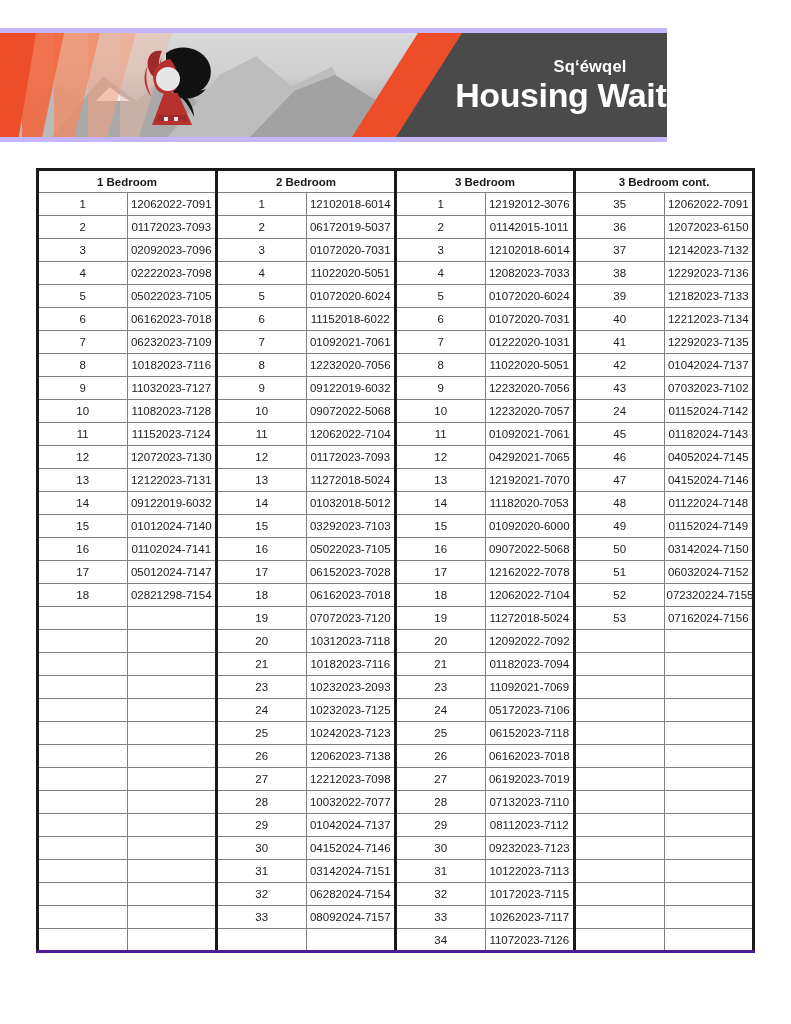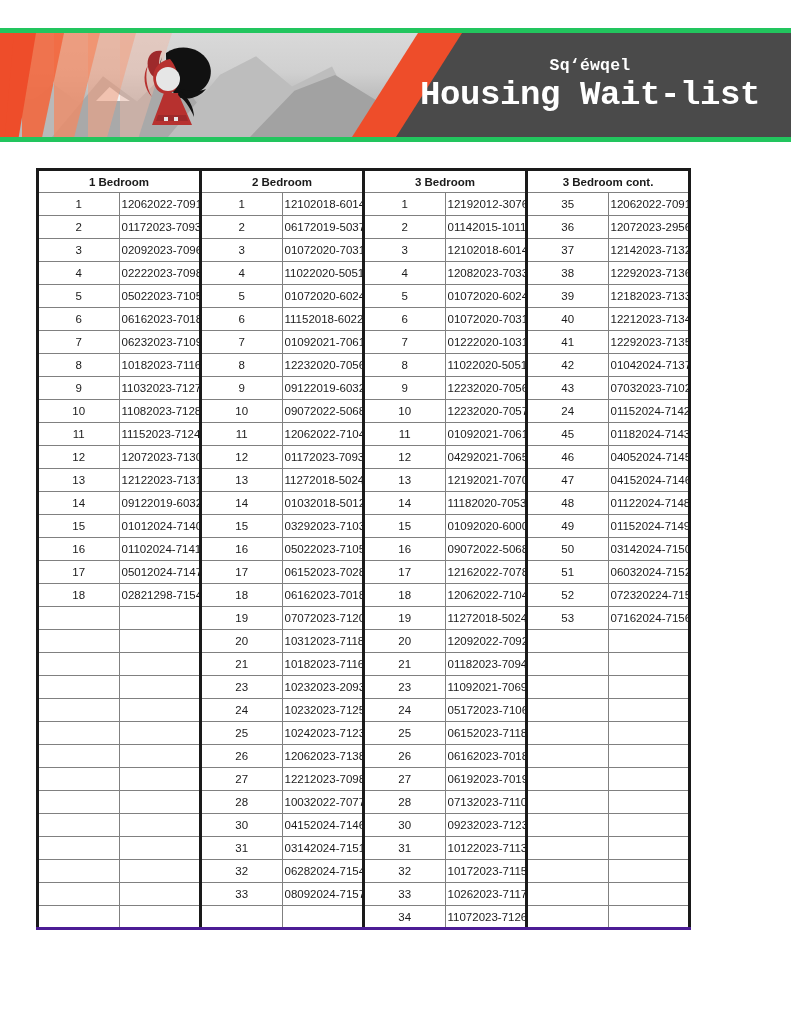--- a/index.html
+++ b/index.html
@@ -18,25 +18,24 @@
     width: 791px;
     height: 1024px;
     background: #ffffff;
   }
 
   
   .banner {
     position: absolute;
     left: 0;
     top: 28px;
-    width: 791px;
+    width: 667px;
     height: 114px;
-    background: #22c55e;
+    background: #c4b5fd;
     overflow: hidden;
-    font-family: Liberation Mono, monospace;
   }
 
   .banner-inner {
     position: absolute;
     left: 0;
     top: 5px;
     width: 791px;
     height: 104px;
     background: #4a4a4a;
     overflow: hidden;
@@ -140,21 +139,21 @@
 
   
   .table-wrap {
     position: absolute;
     left: 36px;
     top: 168px;
     width: 719px;
   }
 
   table.waitlist {
-    width: 655px;
+    width: 719px;
     border-collapse: collapse;
     table-layout: fixed;
   }
 
   table.waitlist td, table.waitlist th {
     border: 1px solid #808080;
     height: 23px;
     padding: 0 2px;
     font-size: 11.5px;
     color: #1a1a1a;
@@ -269,21 +268,21 @@
             <td class="id last-col">12062022-7091</td>
           </tr>
           <tr class="body-row">
             <td class="num first-col">2</td>
             <td class="id last-col">01172023-7093</td>
             <td class="num first-col">2</td>
             <td class="id last-col">06172019-5037</td>
             <td class="num first-col">2</td>
             <td class="id last-col">01142015-1011</td>
             <td class="num first-col">36</td>
-            <td class="id last-col">12072023-2956</td>
+            <td class="id last-col">12072023-6150</td>
           </tr>
           <tr class="body-row">
             <td class="num first-col">3</td>
             <td class="id last-col">02092023-7096</td>
             <td class="num first-col">3</td>
             <td class="id last-col">01072020-7031</td>
             <td class="num first-col">3</td>
             <td class="id last-col">12102018-6014</td>
             <td class="num first-col">37</td>
             <td class="id last-col">12142023-7132</td>
@@ -524,20 +523,30 @@
             <td class="num first-col">28</td>
             <td class="id last-col">10032022-7077</td>
             <td class="num first-col">28</td>
             <td class="id last-col">07132023-7110</td>
             <td class="num first-col empty"></td>
             <td class="id last-col empty"></td>
           </tr>
           <tr class="body-row">
             <td class="num first-col empty"></td>
             <td class="id last-col empty"></td>
+            <td class="num first-col">29</td>
+            <td class="id last-col">01042024-7137</td>
+            <td class="num first-col">29</td>
+            <td class="id last-col">08112023-7112</td>
+            <td class="num first-col empty"></td>
+            <td class="id last-col empty"></td>
+          </tr>
+          <tr class="body-row">
+            <td class="num first-col empty"></td>
+            <td class="id last-col empty"></td>
             <td class="num first-col">30</td>
             <td class="id last-col">04152024-7146</td>
             <td class="num first-col">30</td>
             <td class="id last-col">09232023-7123</td>
             <td class="num first-col empty"></td>
             <td class="id last-col empty"></td>
           </tr>
           <tr class="body-row">
             <td class="num first-col empty"></td>
             <td class="id last-col empty"></td>

